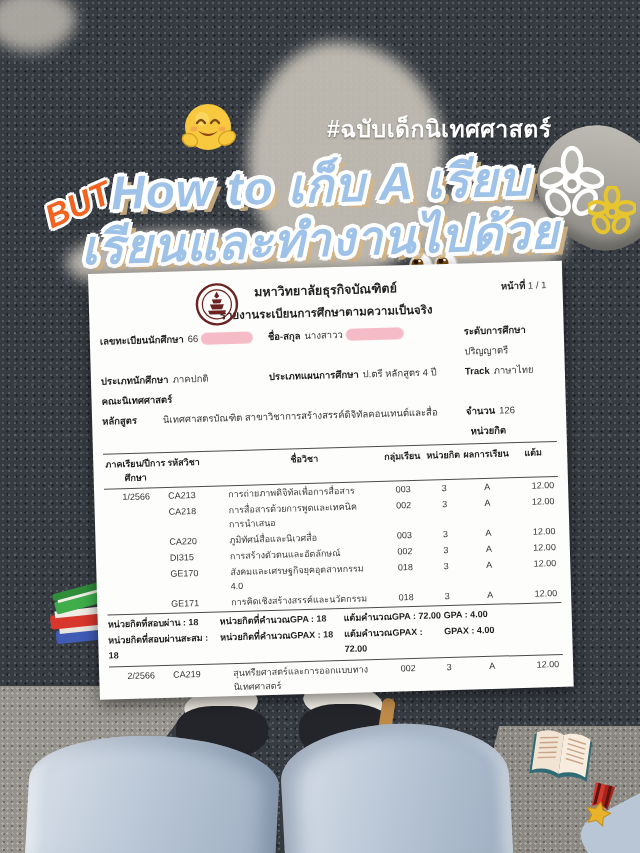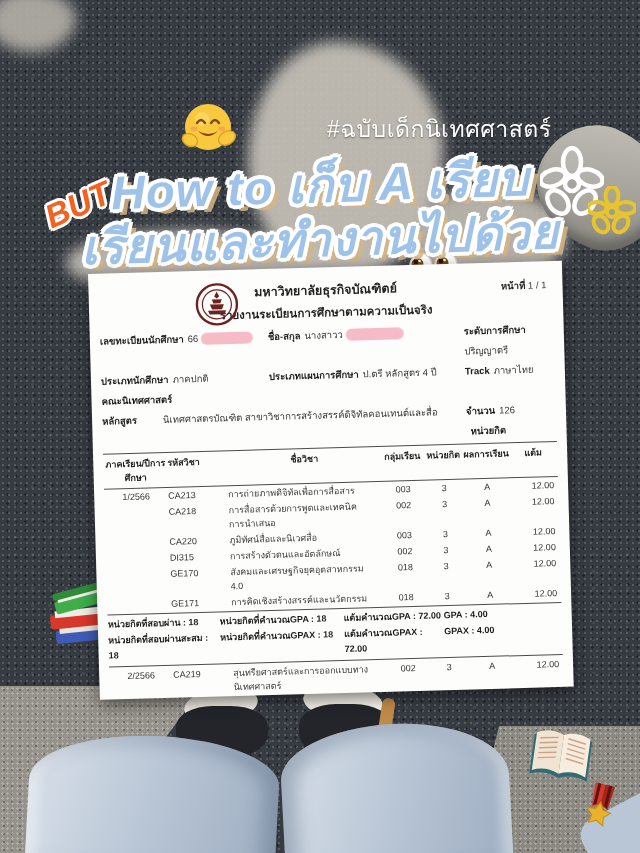--- a/index.html
+++ b/index.html
@@ -34,21 +34,21 @@
   .shoe .gum{position:absolute;background:#bd8a48;border-radius:6px;}
   .jean{position:absolute;background:linear-gradient(105deg,#d0d9e4 15%,#b5c3d3 55%,#a3b2c5 90%);
     background-blend-mode:normal;}
   .jean.l{left:28px;top:736px;width:250px;height:130px;border-radius:52% 48% 0 0/38% 34% 0 0;transform:rotate(3deg);
     box-shadow:inset -14px 6px 18px rgba(70,90,115,.35), inset 10px 0 12px rgba(255,255,255,.45);}
   .jean.r{left:282px;top:724px;width:228px;height:142px;border-radius:50% 50% 0 0/36% 40% 0 0;transform:rotate(-3deg);
     box-shadow:inset 14px 6px 18px rgba(70,90,115,.35), inset -10px 0 12px rgba(255,255,255,.4);}
   .jean.corner{left:588px;top:802px;width:90px;height:80px;transform:rotate(-28deg);border-radius:18px;background:#b9c6d5;}
 
   
-  .hashtag{position:absolute;left:327px;top:111px;font-size:23px;font-weight:normal;color:#fff;
+  .hashtag{position:absolute;left:327px;top:111px;font-size:23px;font-weight:bold;color:#fff;
     text-shadow:0 1px 2px rgba(0,0,0,.45);letter-spacing:.5px;}
   .title{position:absolute;left:0;right:0;text-align:center;font-weight:bold;font-style:italic;
     color:#9fc3e8;font-size:47px;letter-spacing:1px;transform:rotate(-2deg);
     text-shadow:
       -3px -3px 0 #fff,3px -3px 0 #fff,-3px 3px 0 #fff,3px 3px 0 #fff,
       -4px 0 0 #fff,4px 0 0 #fff,0 -4px 0 #fff,0 4px 0 #fff,
       7px 6px 0 rgba(214,181,130,.85);}
   .title.l1{top:148px;}
   .title.l2{top:202px;}
   .but{position:absolute;left:44px;top:186px;font-size:33px;font-weight:bold;font-style:italic;color:#f4621f;

